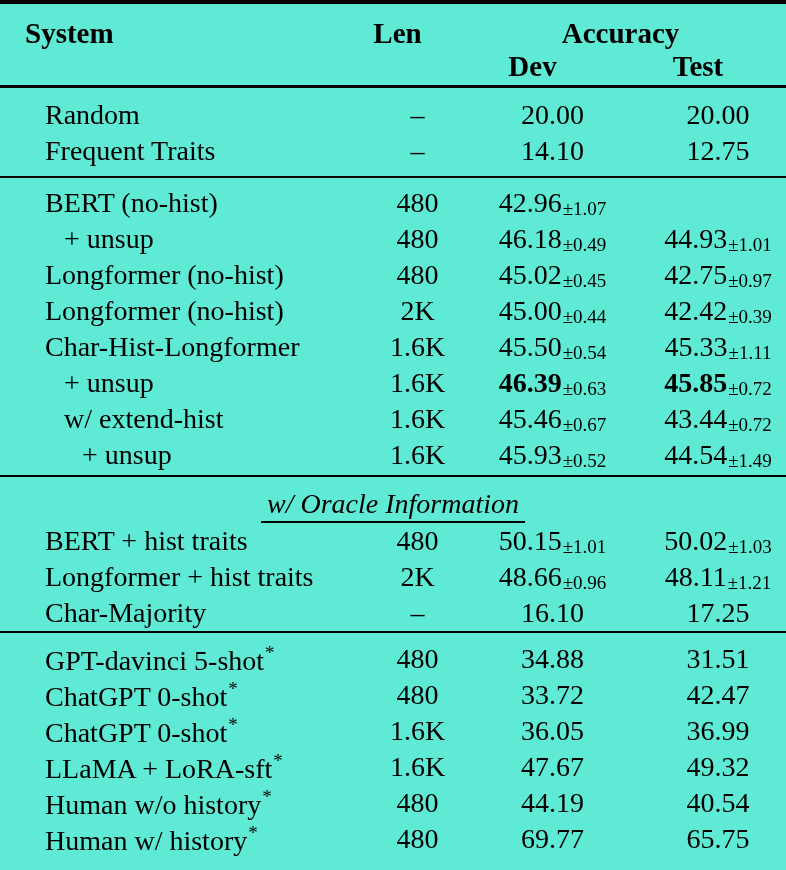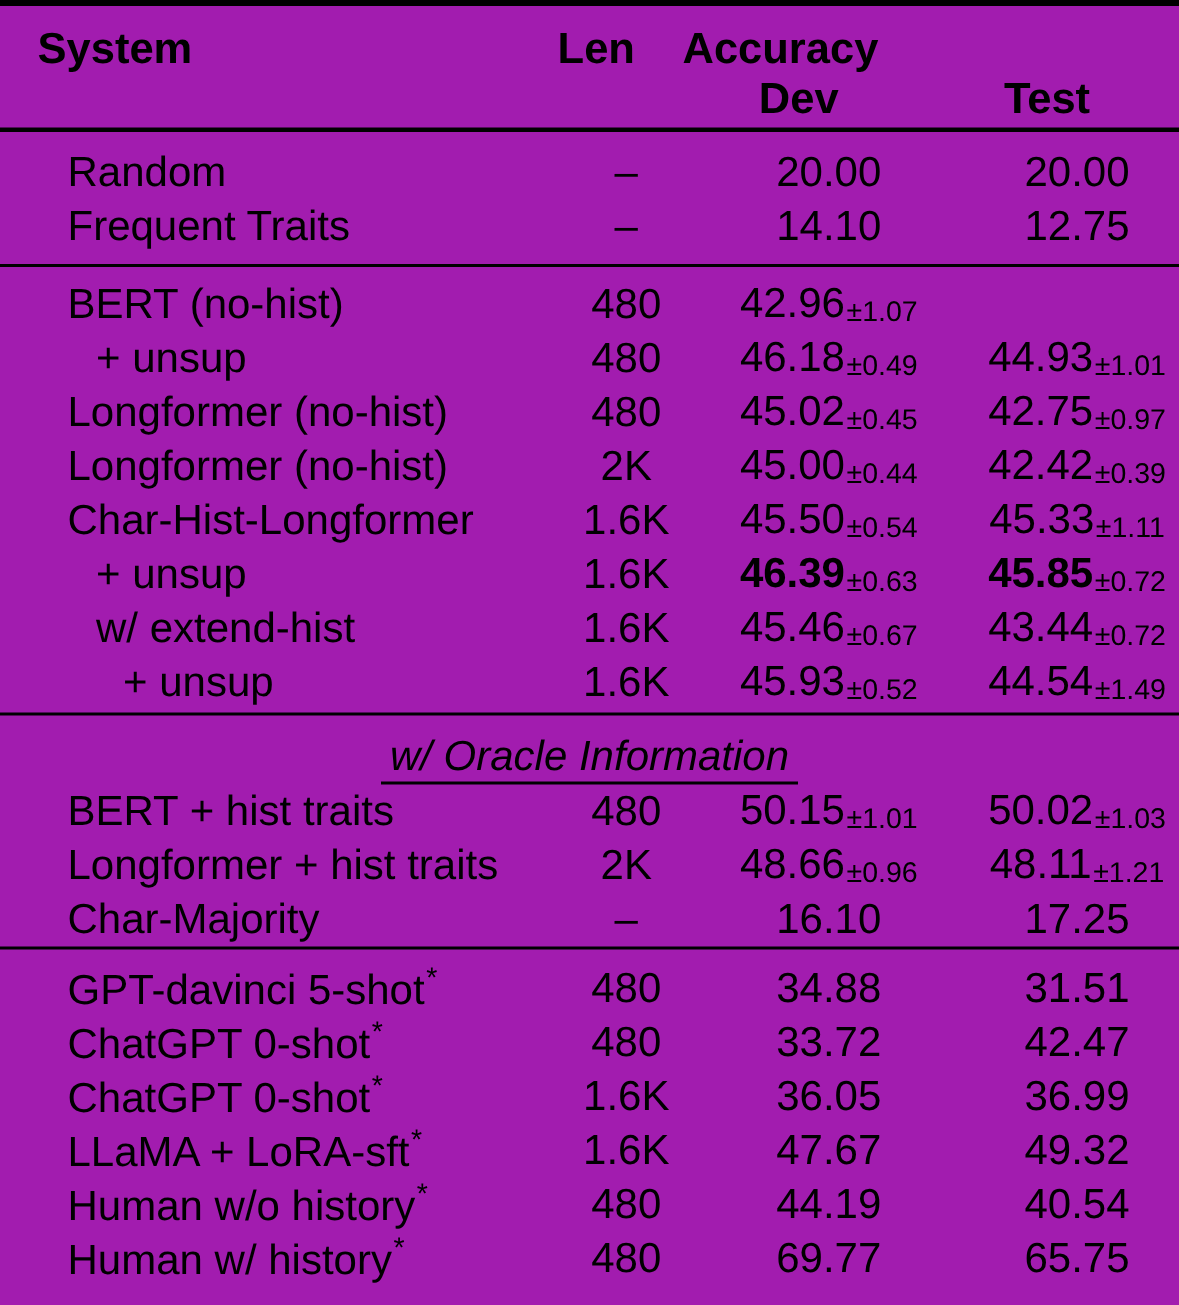--- a/index.html
+++ b/index.html
@@ -1,39 +1,39 @@
 <!DOCTYPE html>
 <html><head>
 <meta charset="utf-8">
 <style>
   html, body { margin: 0; padding: 0; background: #ffffff; }
   .page {
     position: relative;
     width: 786px; height: 870px;
-    background: #a21caf;
+    background: #5eead4;
     color: #000000;
-    font-family: Liberation Sans, sans-serif;
+    font-family: Liberation Serif, serif;
     overflow: hidden;
   }
   .rule { height: 2px; background: #000000; width: 786px; }
   .rule.thick { height: 4px; }
   .rule.header { height: 3px; }
 
   .hrowA, .hrowB, .row {
     display: grid;
     grid-template-columns: 340px 115px 155px 176px;
   }
   .hrowA { height: 44px; align-items: end; }
   .hrowB { height: 37px; align-items: center; }
   .row { height: 36px; align-items: center; margin-left: 20px; }
 
   .hdr { font-weight: bold; font-size: 29px; line-height: 1; }
   .sys-hdr { padding-left: 25px; }
   .center { text-align: center; }
-  .acc-span { grid-column: 3 / 5; text-align: left; }
+  .acc-span { grid-column: 3 / 5; text-align: center; }
 
   .sys { padding-left: 25px; font-size: 28px; white-space: nowrap; }
   .sys.ind1 { padding-left: 44px; }
   .sys.ind2 { padding-left: 62px; }
   .c { text-align: center; font-size: 28px; white-space: nowrap; }
 
   .pm { font-size: 19px; vertical-align: -3px; padding-left: 1px; }
   .star { font-size: 19px; vertical-align: 11px; padding-left: 1px; }
   .bold { font-weight: bold; }
 

